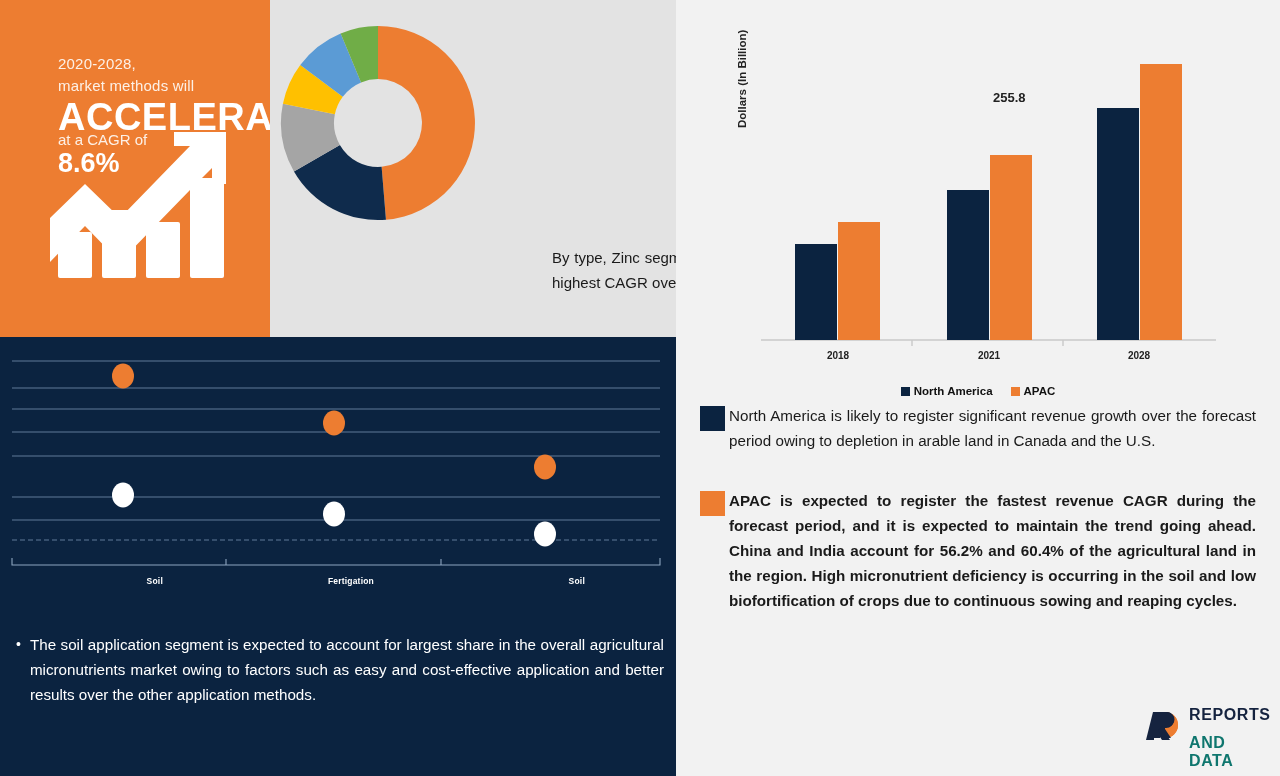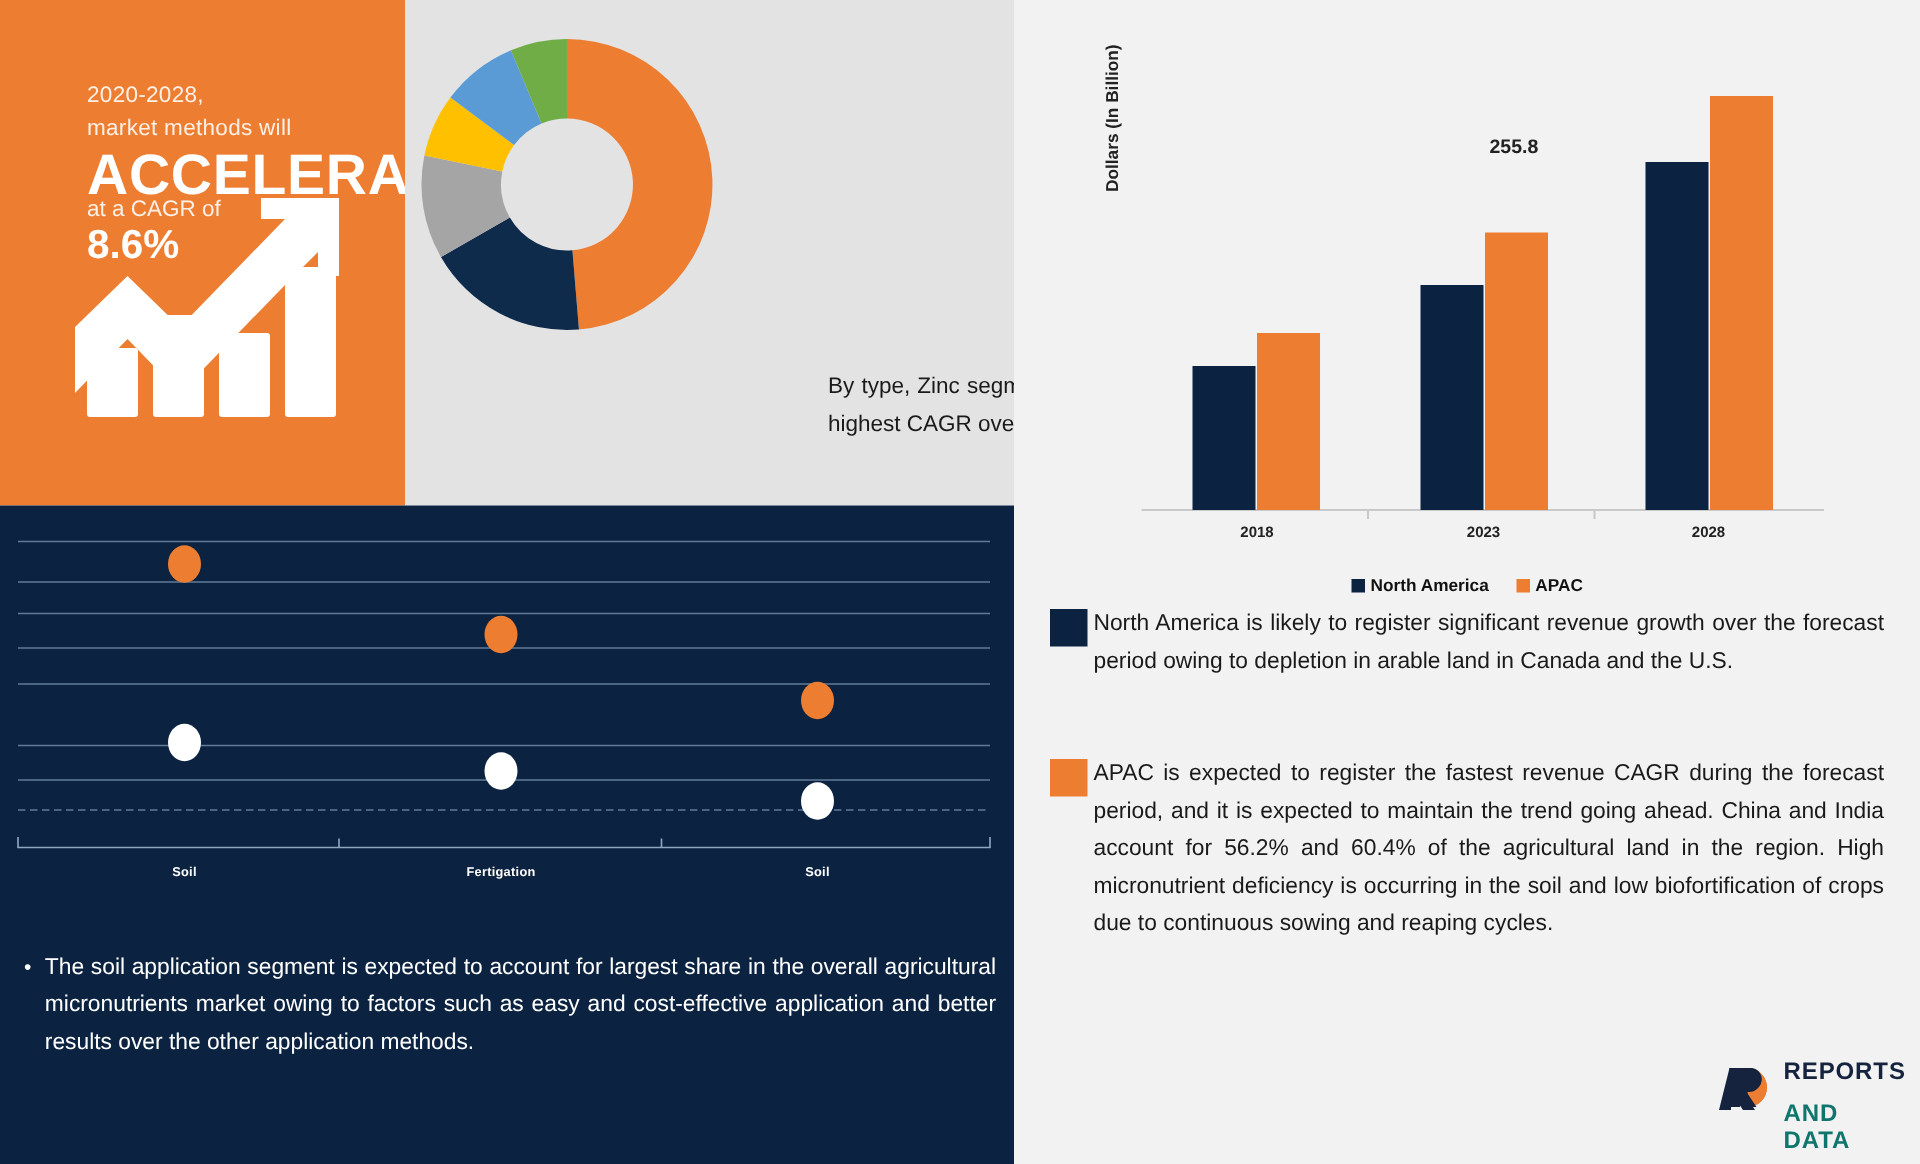--- a/index.html
+++ b/index.html
@@ -41,21 +41,21 @@
     position: absolute; left: 282px; top: 245px; width: 388px;
     font-size: 15px; line-height: 25px; color: #1a1a1a; text-align: justify;
   }
 
   
   .dot-panel {
     position: absolute; left: 0; top: 337px; width: 676px; height: 439px;
     background: #0B2340;
   }
   .dot-chart { position: absolute; left: 0; top: 0; width: 676px; height: 250px; }
-  .cat-label { position: absolute; font-size: 8.5px; color: #ffffff; font-weight: bold; letter-spacing: .2px; text-align: center; }
+  .cat-label { position: absolute; font-size: 8.5px; color: #ffffff; font-weight: bold; letter-spacing: .2px; text-align: right; }
   .dot-legend { position: absolute; left: 0; top: 268px; width: 676px; text-align: center; }
   .leg-item { display: inline-block; margin: 0 22px; font-size: 12.5px; font-weight: bold; color: #ffffff; }
   .leg-dot { display: inline-block; width: 8px; height: 8px; border-radius: 50%; margin-right: 5px; vertical-align: 1px; }
   .dot-bullet {
     position: absolute; left: 16px; top: 295px; width: 648px;
     display: flex; gap: 9px;
   }
   .dot-bullet .bmark { color: #fff; font-size: 14px; line-height: 25px; }
   .dot-bullet .btext { font-size: 15.2px; line-height: 25px; color: #ffffff; text-align: justify; }
 
@@ -183,35 +183,35 @@
         <rect x="162" y="222" width="42" height="118" fill="#ED7D31"></rect>
 
         <rect x="271" y="190" width="42" height="150" fill="#0B2340"></rect>
         <rect x="314" y="155" width="42" height="185" fill="#ED7D31"></rect>
 
         <rect x="421" y="108" width="42" height="232" fill="#0B2340"></rect>
         <rect x="464" y="64" width="42" height="276" fill="#ED7D31"></rect>
       </svg>
 
       <div class="bar-label" style="left:122px; top:350px; width:80px;">2018</div>
-      <div class="bar-label" style="left:273px; top:350px; width:80px;">2023</div>
+      <div class="bar-label" style="left:273px; top:350px; width:80px;">2021</div>
       <div class="bar-label" style="left:423px; top:350px; width:80px;">2028</div>
 
       <div class="bar-legend">
         <span class="blg"><span class="sq" style="background:#0B2340"></span><span>North America</span></span>
         <span class="blg"><span class="sq" style="background:#ED7D31"></span><span>APAC</span></span>
       </div>
     </div>
 
     <div class="note-block" style="left:24px; top:403px; width:556px;">
       <span class="note-sq" style="background:#0B2340"></span>
       <span class="note-txt">North America is likely to register significant revenue growth over the forecast period owing to depletion in arable land in Canada and the U.S.</span>
     </div>
 
-    <div class="note-block" style="left:24px; top:503px; width:556px;">
+    <div class="note-block" style="left:24px; top:488px; width:556px;font-weight:bold;">
       <span class="note-sq" style="background:#ED7D31"></span>
       <span class="note-txt">APAC is expected to register the fastest revenue CAGR during the forecast period, and it is expected to maintain the trend going ahead. China and India account for 56.2% and 60.4% of the agricultural land in the region. High micronutrient deficiency is occurring in the soil and low biofortification of crops due to continuous sowing and reaping cycles.</span>
     </div>
   </div>
 
   <div class="logo">
     <svg class="logo-rd" width="44" height="38" viewBox="0 0 44 38">
       <path d="M20 6 a13 13 0 0 1 0 26 Z" fill="#ED7D31" transform="translate(0,0)"></path>
       <circle cx="20" cy="19" r="13" fill="#ED7D31"></circle>
       <path d="M2 5 h13 a8 8 0 0 1 0 16 h-4 l8 12 h-8 l-8 -12 v12 h-8 z" fill="#15233f" transform="translate(6,1)"></path>

